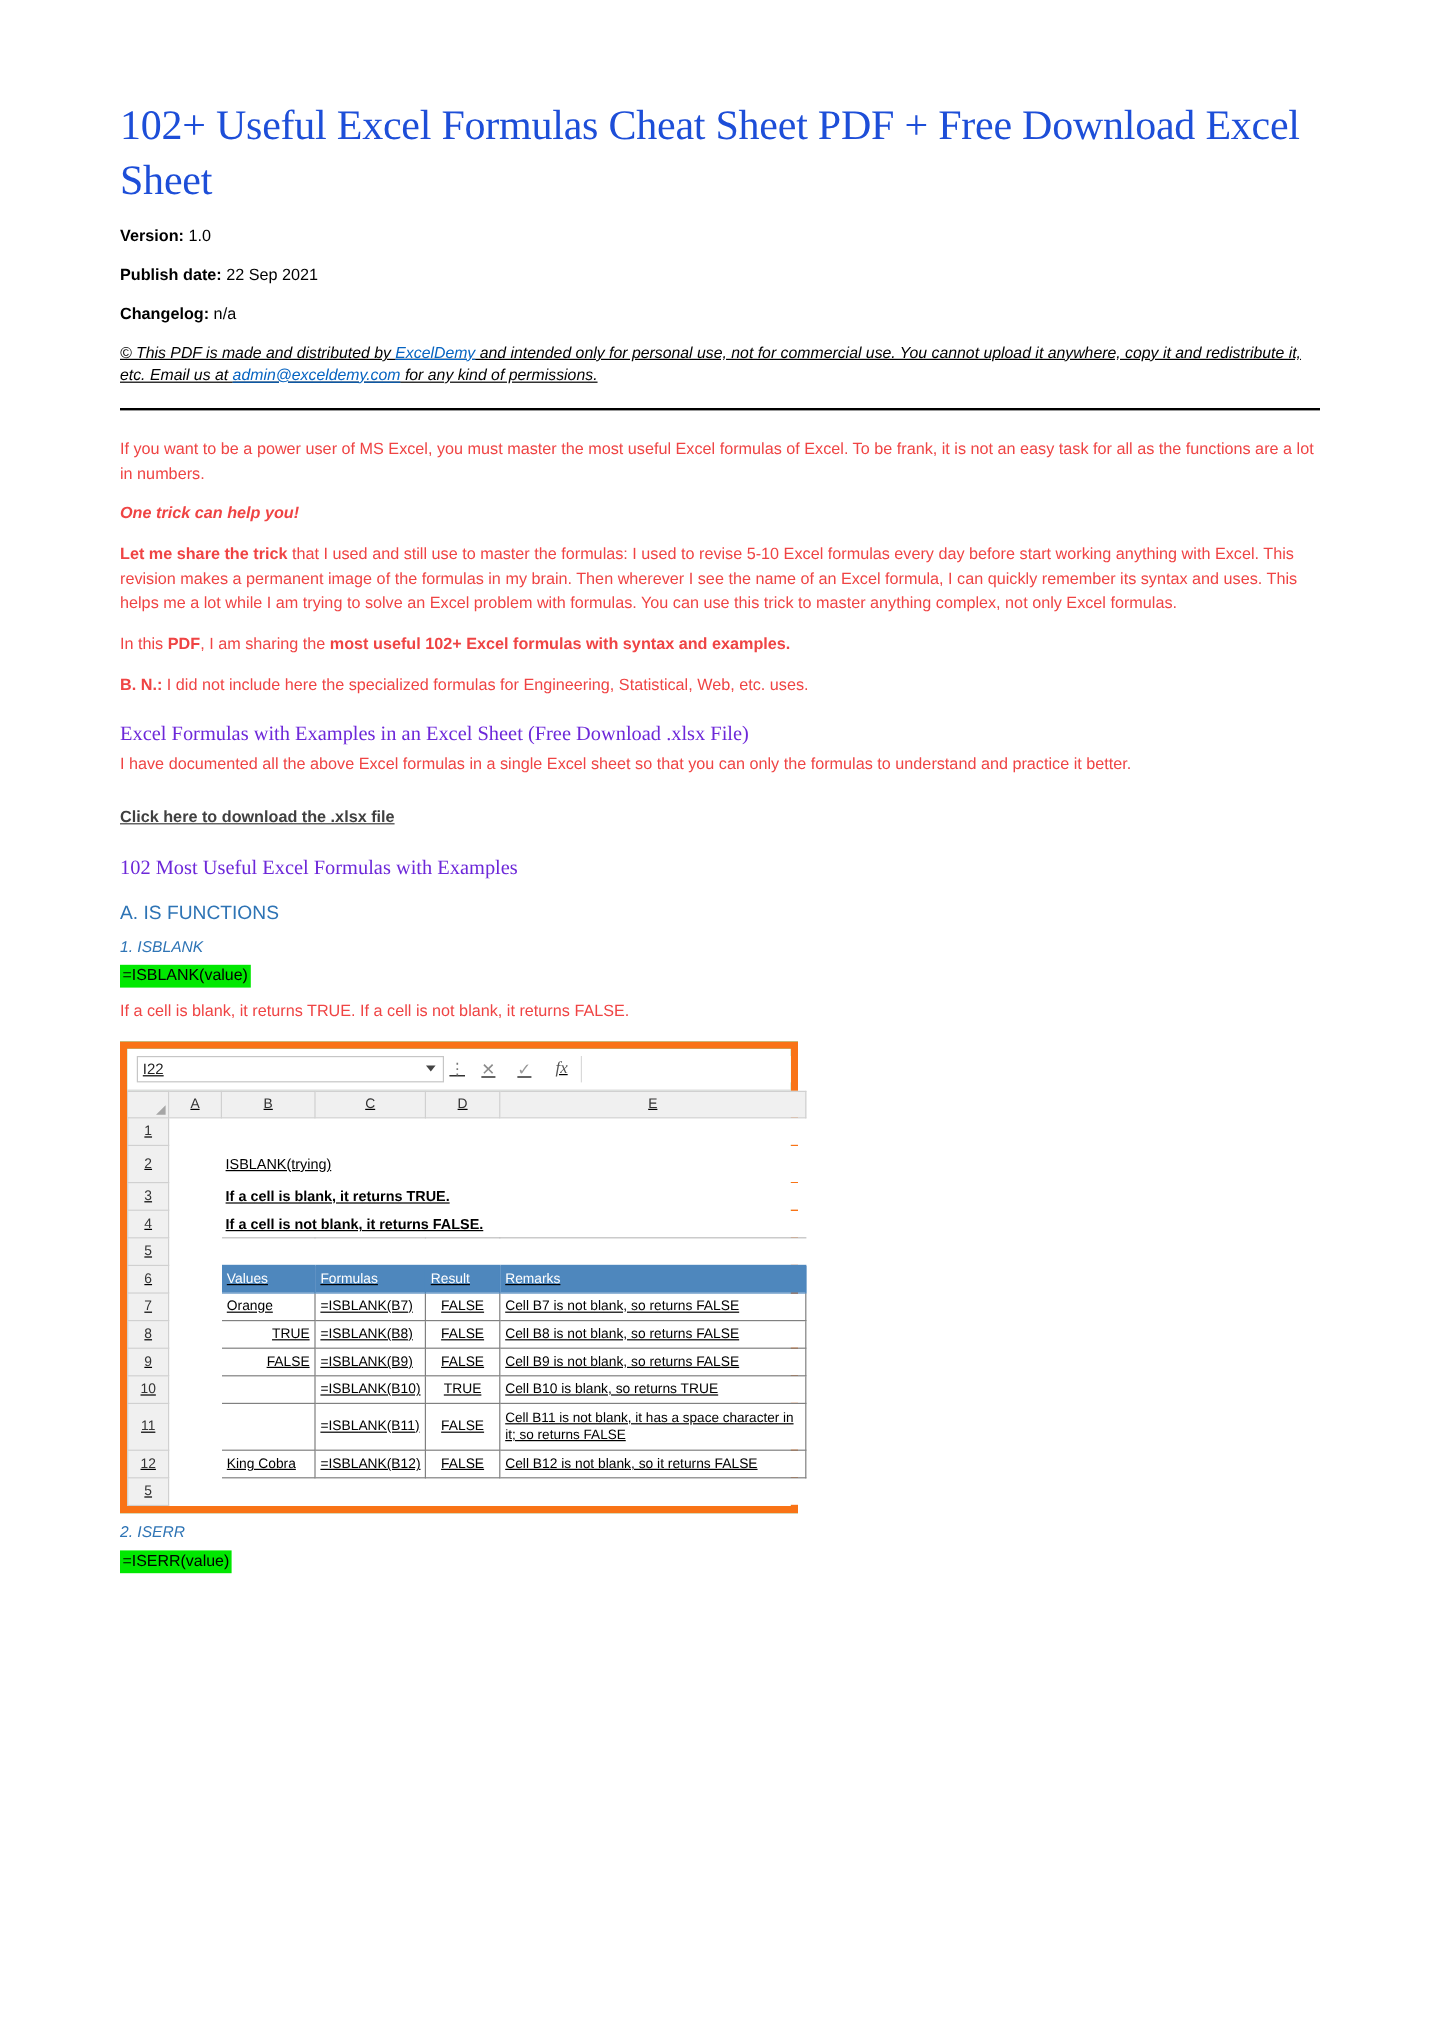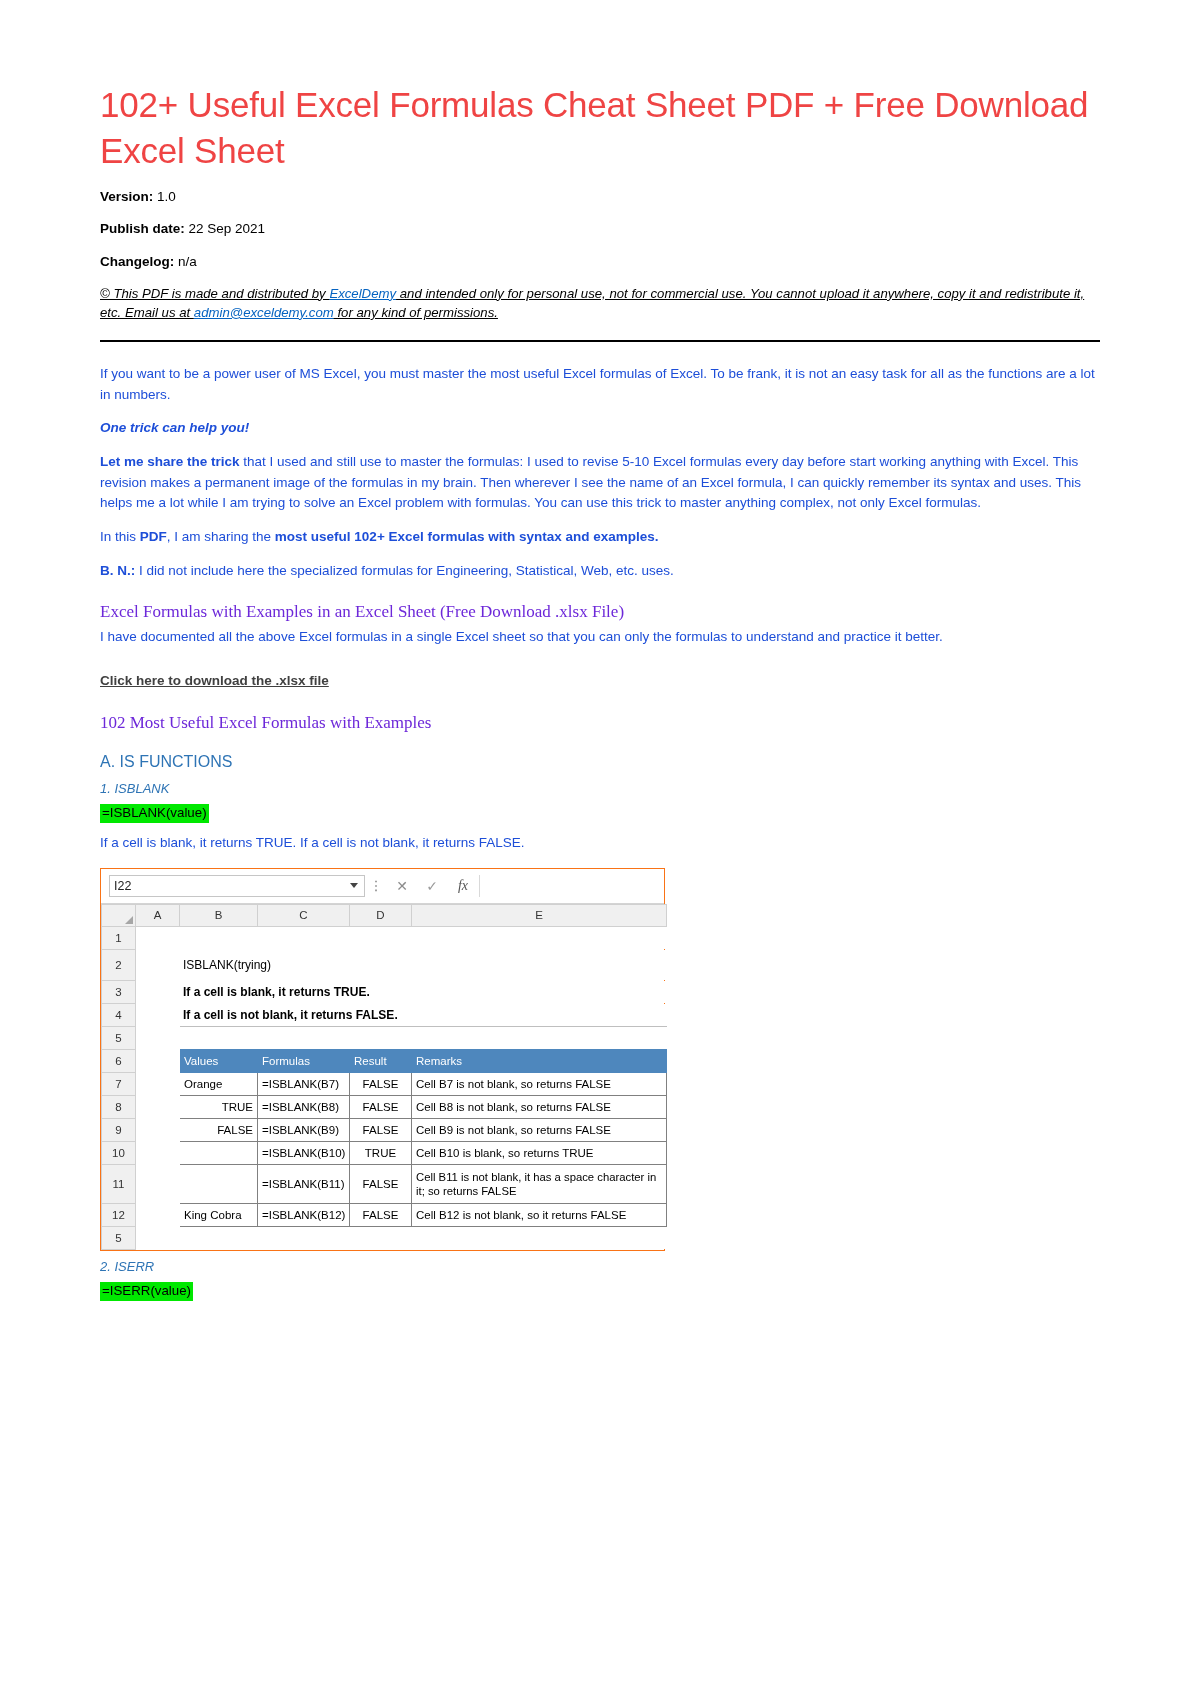--- a/index.html
+++ b/index.html
@@ -19,25 +19,25 @@
     width: 1200px;
     min-height: 1697px;
     background: #ffffff;
     padding: 0;
     box-sizing: border-box;
   }
   .content {
     padding: 82px 100px 60px 100px;
   }
   h1.doc-title {
-    font-family: Liberation Sans, sans-serif;
+    font-family: Liberation Serif, serif;
     font-weight: 400;
     font-size: 35px;
     line-height: 1.3;
-    color: #ef4444;
+    color: #1d4ed8;
     margin: 0 0 14px 0;
     letter-spacing: -0.2px;
   }
   .meta-line {
     font-size: 13.5px;
     line-height: 1.5;
     margin: 0 0 12px 0;
     color: #000;
   }
   .meta-line b { font-weight: 700; }
@@ -56,21 +56,21 @@
   }
   .hr-thick {
     border: none;
     border-top: 2.2px solid #000;
     margin: 18px 0 22px 0;
   }
   p.body-text {
     font-size: 13.5px;
     line-height: 1.53;
     margin: 0 0 13px 0;
-    color: #1d4ed8;
+    color: #ef4444;
     text-align: left;
   }
   p.body-text b { font-weight: 700; }
   .bold-italic { font-weight: 700; font-style: italic; }
   h2.section-blue {
     font-family: Liberation Serif, serif;
     font-weight: 400;
     font-size: 17px;
     color: #6d28d9;
     margin: 20px 0 4px 0;
@@ -108,25 +108,26 @@
     font-size: 13.3px;
     padding: 1px 2px 2px 2px;
     line-height: 1.25;
     margin: 3px 0 10px 0;
     font-family: "Liberation Sans", sans-serif;
   }
 
   
   .excel-shot {
     width: 565px;
-    border: 1px solid #f97316;
+    border: 6px solid #f97316;
     background: #22c55e;
     margin: 14px 0 8px 0;
     box-sizing: border-box;
     font-family: "Liberation Sans", sans-serif;
+    text-decoration: underline;
   }
   .formula-bar {
     display: flex;
     align-items: center;
     height: 34px;
     background: #ffffff;
     border-bottom: 1px solid #d4d4d4;
     padding: 0;
   }
   .name-box {

